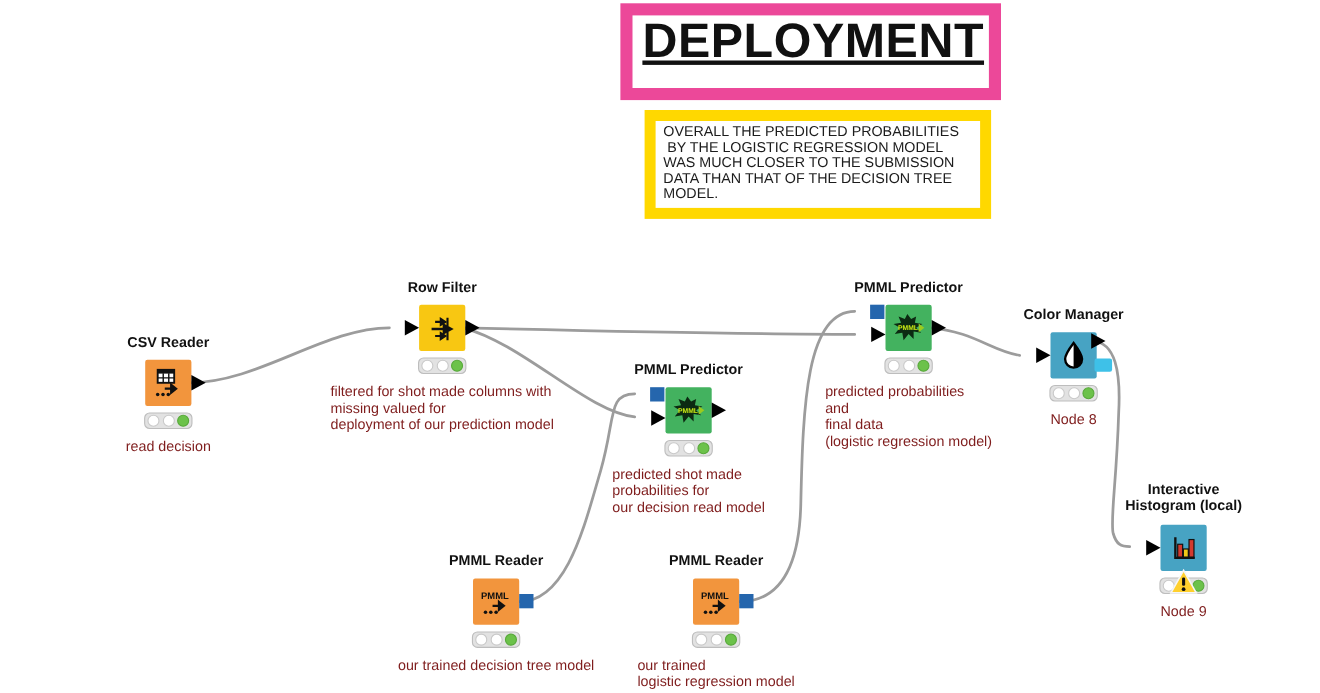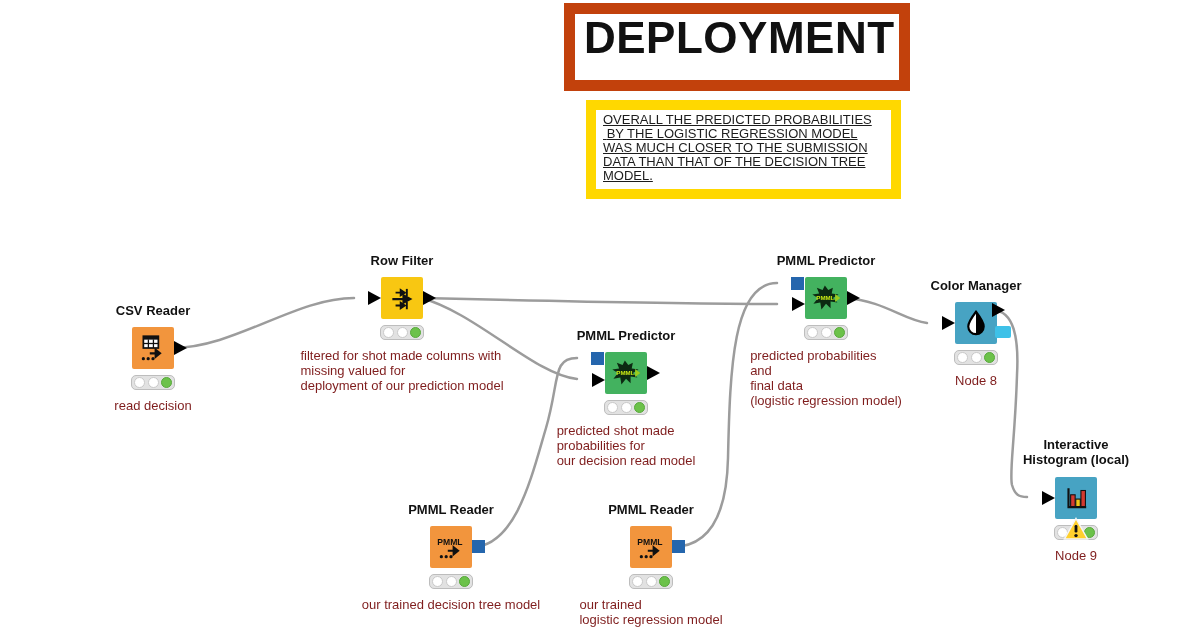--- a/index.html
+++ b/index.html
@@ -6,33 +6,34 @@
   body{
     width:1200px;height:630px;position:relative;overflow:hidden;
     background:#ffffff;
     font-family:"Liberation Sans", sans-serif;
     color:#111;
   }
   
   .anno-box{position:absolute;background:#ffffff;box-sizing:border-box;}
   .title-box{
     left:564px;top:3px;width:346px;height:88px;
-    border:11px solid #c2410c;
+    border:11px solid #ec4899;
+    text-decoration:underline;
   }
   .title-text{
     font-size:44px;font-weight:bold;letter-spacing:0.5px;
     padding:2px 0 0 9px;line-height:1.0;white-space:nowrap;
   }
   .note-box{
     left:586px;top:100px;width:315px;height:99px;
     border:10px solid #FFD800;
   }
   .note-text{
     font-size:13px;line-height:14px;white-space:pre-wrap;
-    padding:3px 14px 0 7px;color:#1c1c1c;text-decoration:underline;
+    padding:3px 14px 0 7px;color:#1c1c1c;
   }
   
   svg.wires{position:absolute;left:0;top:0;z-index:0;}
   .wire{fill:none;stroke:#9C9C9C;stroke-width:2.5;stroke-linecap:round;}
   
   .node{position:absolute;width:42px;height:42px;z-index:2;margin-left:14px;}
   .square{
     position:absolute;left:0;top:0;width:42px;height:42px;border-radius:2px;
     display:flex;align-items:center;justify-content:center;
   }

